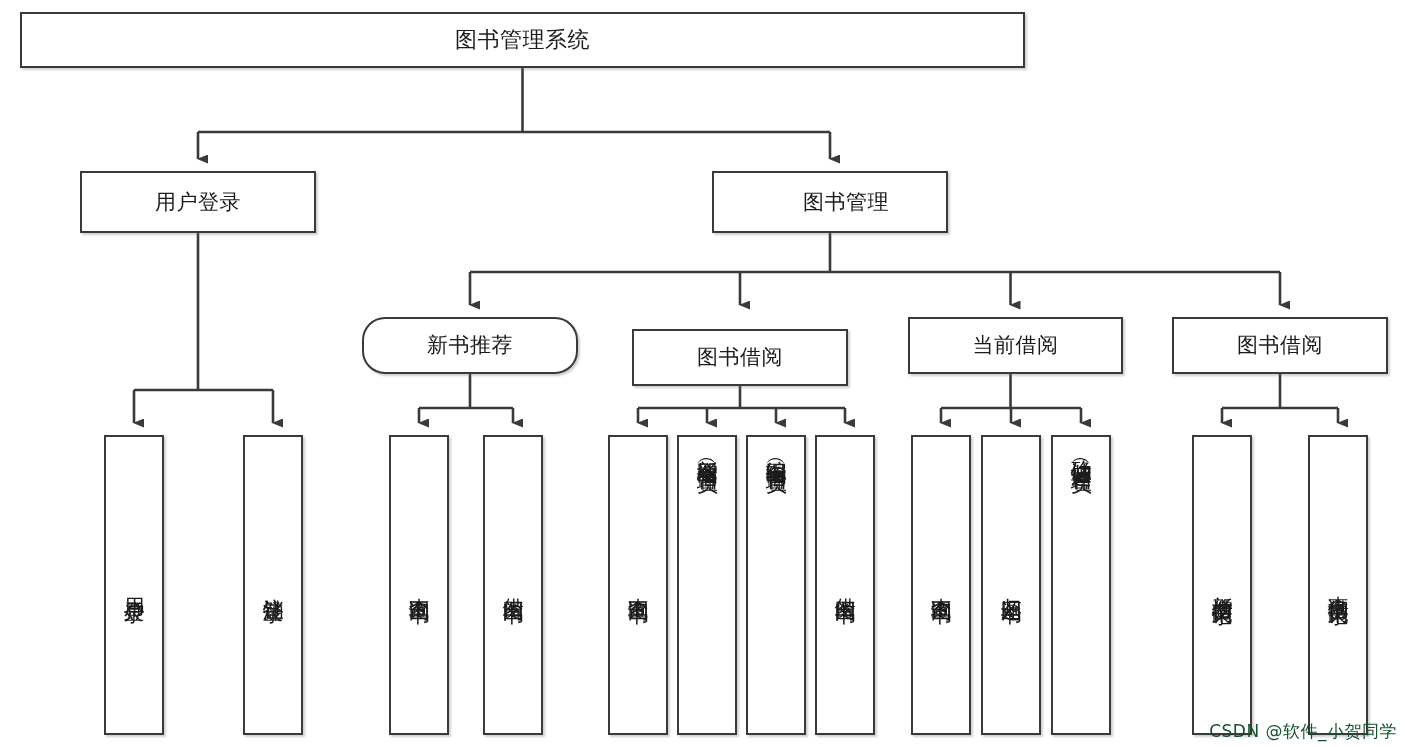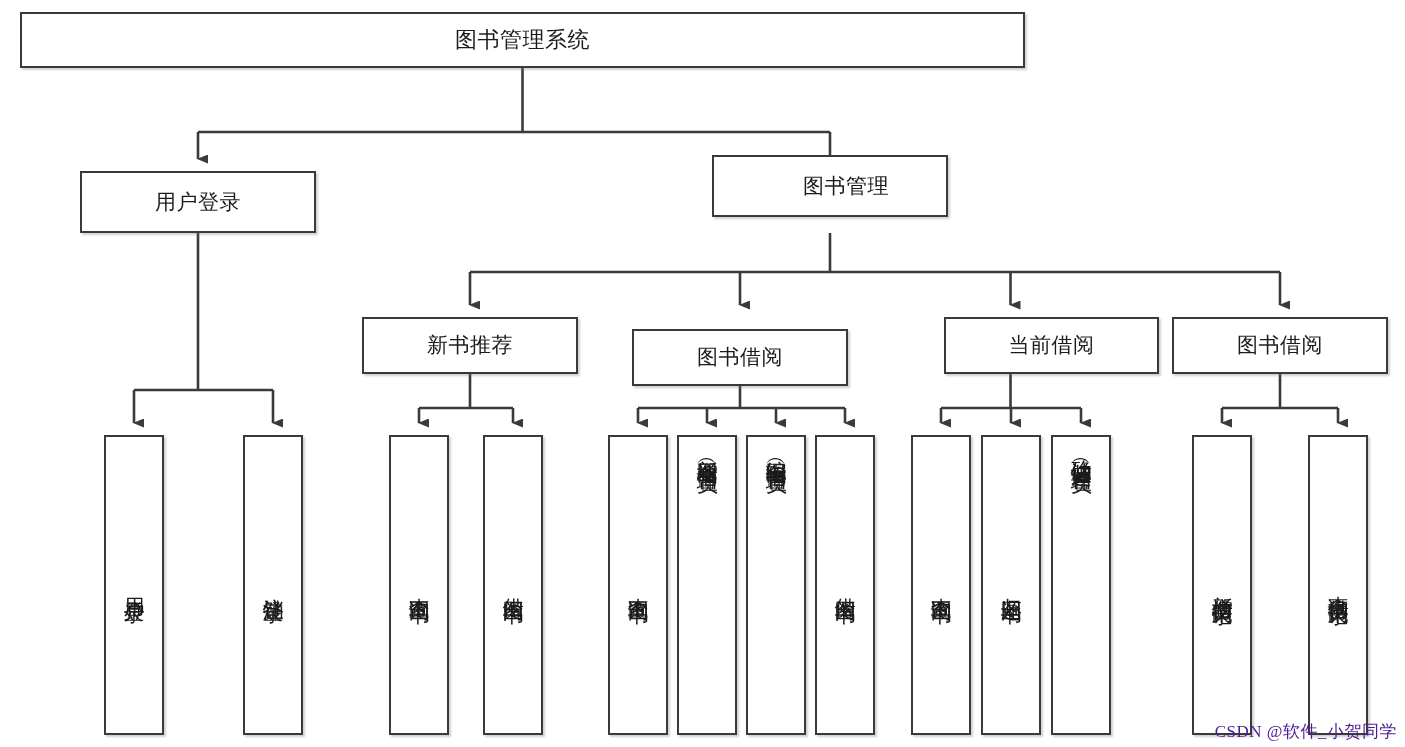--- a/index.html
+++ b/index.html
@@ -69,24 +69,23 @@
   }
   .node.v.centered {
     align-items: center;
     padding-top: 0;
   }
   #watermark {
     position: absolute;
     right: 8px;
     bottom: 4px;
     font-size: 17px;
-    color: #4c1d95;
+    color: #14532d;
     white-space: nowrap;
     letter-spacing: 0.5px;
-    font-family: Liberation Serif, serif;
   }
 </style>
 </head>
 <body>
 
 <div id="canvas">
 
   <svg id="edges" viewBox="0 0 1405 747" width="1405" height="747">
     <defs>
       <marker id="arrowhead" markerWidth="9" markerHeight="11" refX="4.5" refY="10" orient="auto" markerUnits="userSpaceOnUse">
@@ -130,30 +129,30 @@
       </g>
   </svg>
 
   <div id="nodes">
       <div class="node h root" style="left: 20px; top: 12px; width: 1005px; height: 56px;">
         <span class="lbl">图书管理系统</span>
       </div>
       <div class="node h" style="left: 80px; top: 171px; width: 236px; height: 62px;">
         <span class="lbl">用户登录</span>
       </div>
-      <div class="node h" style="left: 712px; top: 155px; width: 236px; height: 62px; padding-left: 32px;">
+      <div class="node h" style="left: 712px; top: 171px; width: 236px; height: 62px; padding-left: 32px;">
         <span class="lbl">图书管理</span>
       </div>
-      <div class="node h" style="left: 362px; top: 317px; width: 216px; height: 57px;">
+      <div class="node h" style="left: 362px; top: 317px; width: 216px; height: 57px; border-radius: 23px;">
         <span class="lbl">新书推荐</span>
       </div>
       <div class="node h" style="left: 632px; top: 317px; width: 216px; height: 57px; margin-top: 12px;">
         <span class="lbl">图书借阅</span>
       </div>
-      <div class="node h" style="left: 944px; top: 317px; width: 215px; height: 57px;">
+      <div class="node h" style="left: 908px; top: 317px; width: 215px; height: 57px;">
         <span class="lbl">当前借阅</span>
       </div>
       <div class="node h" style="left: 1172px; top: 317px; width: 216px; height: 57px;">
         <span class="lbl">图书借阅</span>
       </div>
       <div class="node v centered" style="left: 104px; top: 435px; width: 60px; height: 300px;">
         <span class="lbl">用户登录</span>
       </div>
       <div class="node v centered" style="left: 243px; top: 435px; width: 60px; height: 300px;">
         <span class="lbl">注销登录</span>

